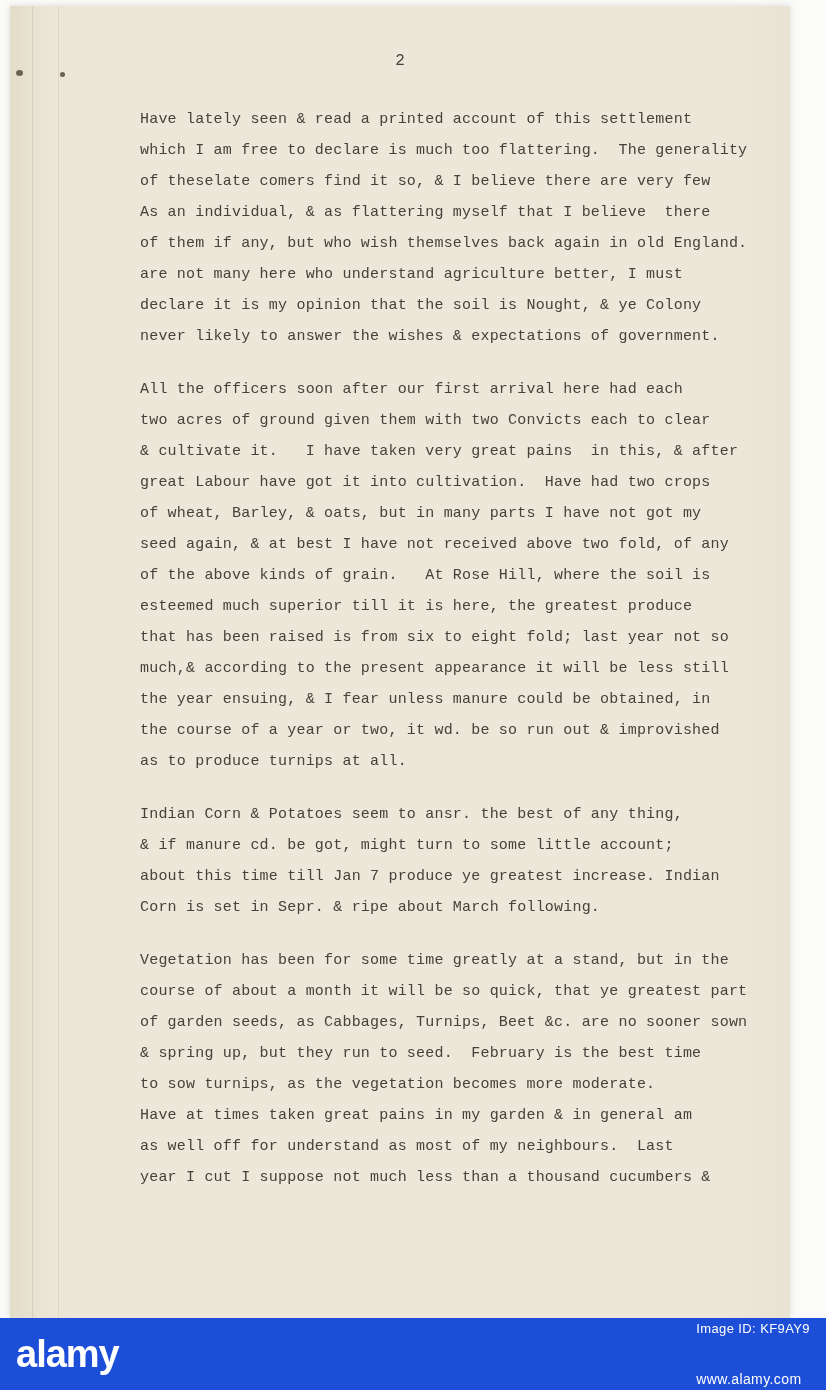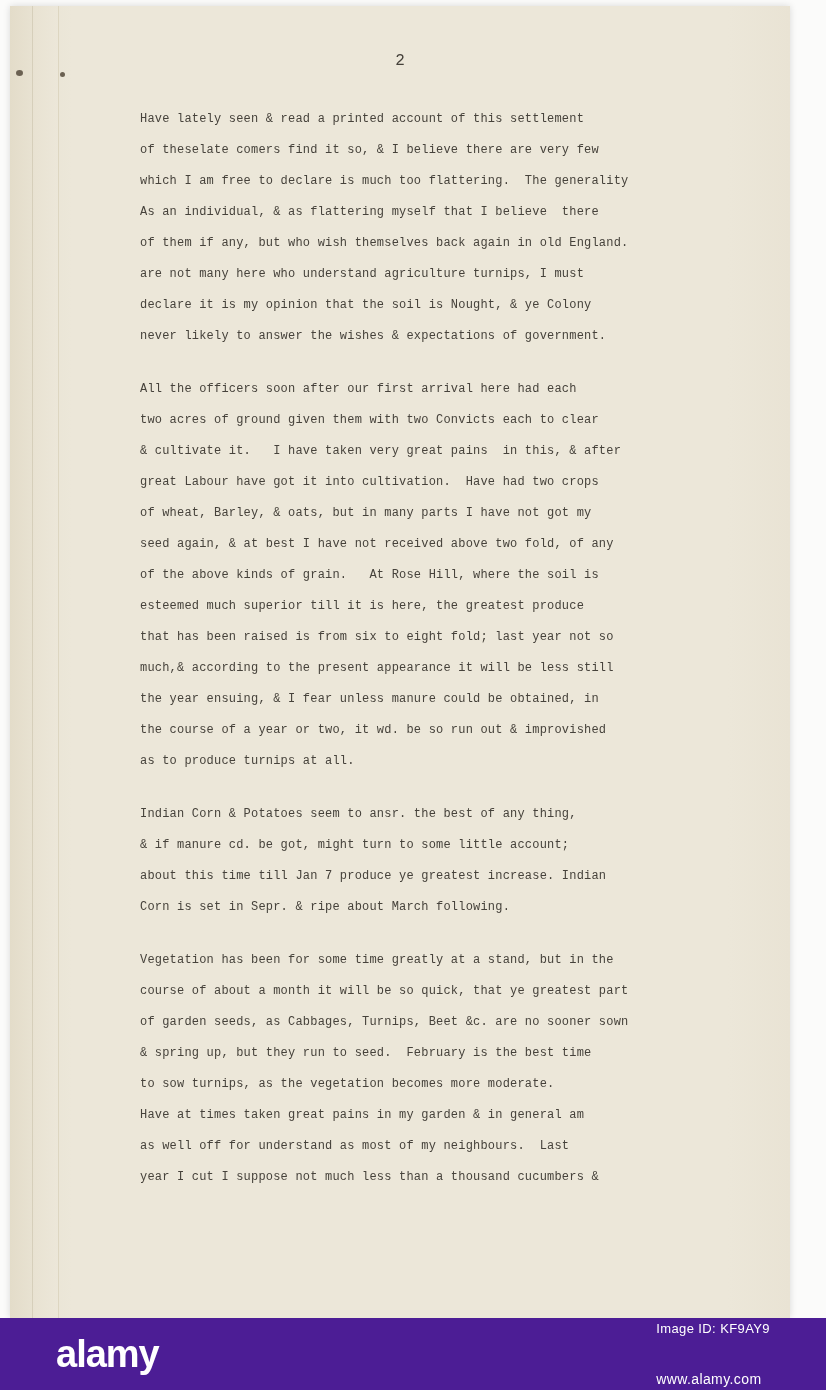--- a/index.html
+++ b/index.html
@@ -60,45 +60,45 @@
     font-family: "Liberation Mono", "DejaVu Sans Mono", monospace;
     font-size: 16px;
     color: #45413a;
   }
   .letter-body {
     position: absolute;
     left: 130px;
     top: 98px;
     width: 636px;
     font-family: "Liberation Mono", "DejaVu Sans Mono", monospace;
-    font-size: 12px;
+    font-size: 15px;
     line-height: 31px;
     color: #46423b;
     letter-spacing: 0.2px;
   }
   .paragraph {
     margin: 0 0 22px 0;
   }
   .line {
     white-space: pre-wrap;
   }
 
   
   .footer {
     position: absolute;
     left: 0;
     bottom: 0;
     width: 826px;
     height: 72px;
-    background: #4c1d95;
+    background: #1d4ed8;
     display: flex;
     align-items: center;
     justify-content: space-between;
     box-sizing: border-box;
-    padding: 0 56px;
+    padding: 0 16px;
   }
   .footer .logo {
     color: #ffffff;
     font-family: "Liberation Sans", sans-serif;
     font-weight: bold;
     font-size: 38px;
     letter-spacing: -1px;
     line-height: 1;
   }
   .footer-right {
@@ -127,25 +127,25 @@
       <div class="paper-edge-inner-line"></div>
     </div>
     <div class="speck s1"></div>
     <div class="speck s2"></div>
 
     <div class="page-number">2</div>
 
     <div class="letter-body">
         <div class="paragraph">
           <div class="line">Have lately seen &amp; read a printed account of this settlement</div>
+          <div class="line">which I am free to declare is much too flattering.  The generality</div>
           <div class="line">of theselate comers find it so, &amp; I believe there are very few</div>
-          <div class="line">which I am free to declare is much too flattering.  The generality</div>
           <div class="line">As an individual, &amp; as flattering myself that I believe  there</div>
           <div class="line">of them if any, but who wish themselves back again in old England.</div>
-          <div class="line">are not many here who understand agriculture turnips, I must</div>
+          <div class="line">are not many here who understand agriculture better, I must</div>
           <div class="line">declare it is my opinion that the soil is Nought, &amp; ye Colony</div>
           <div class="line">never likely to answer the wishes &amp; expectations of government.</div>
         </div>
         <div class="paragraph">
           <div class="line">All the officers soon after our first arrival here had each</div>
           <div class="line">two acres of ground given them with two Convicts each to clear</div>
           <div class="line">&amp; cultivate it.   I have taken very great pains  in this, &amp; after</div>
           <div class="line">great Labour have got it into cultivation.  Have had two crops</div>
           <div class="line">of wheat, Barley, &amp; oats, but in many parts I have not got my</div>
           <div class="line">seed again, &amp; at best I have not received above two fold, of any</div>

